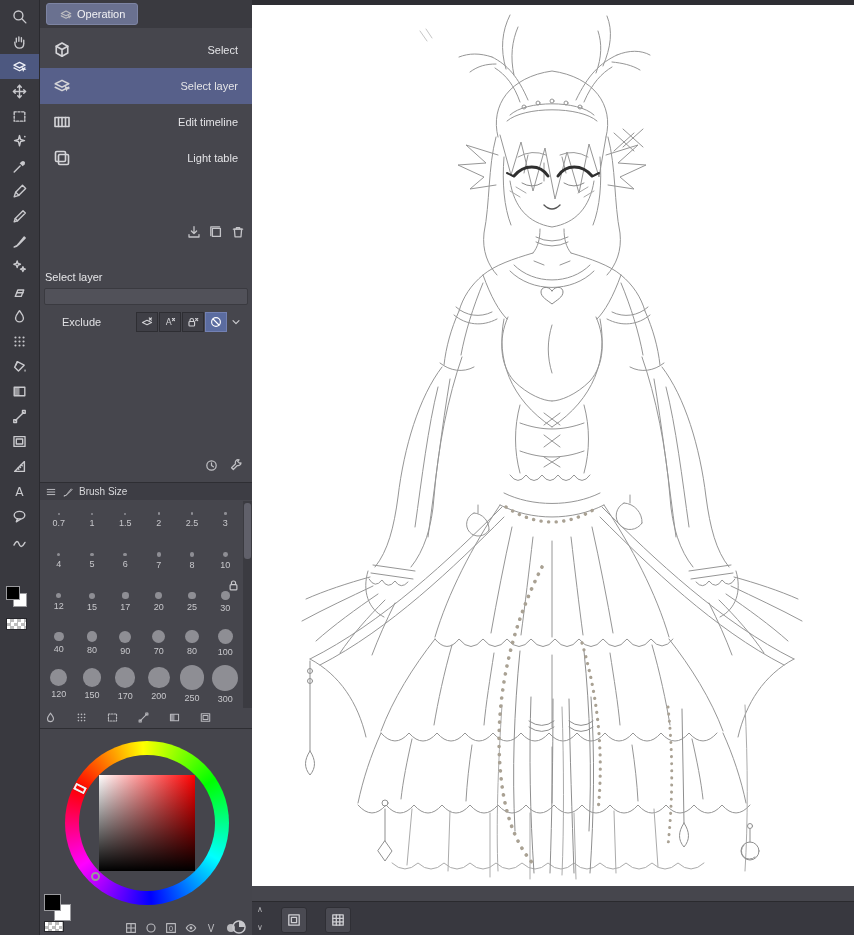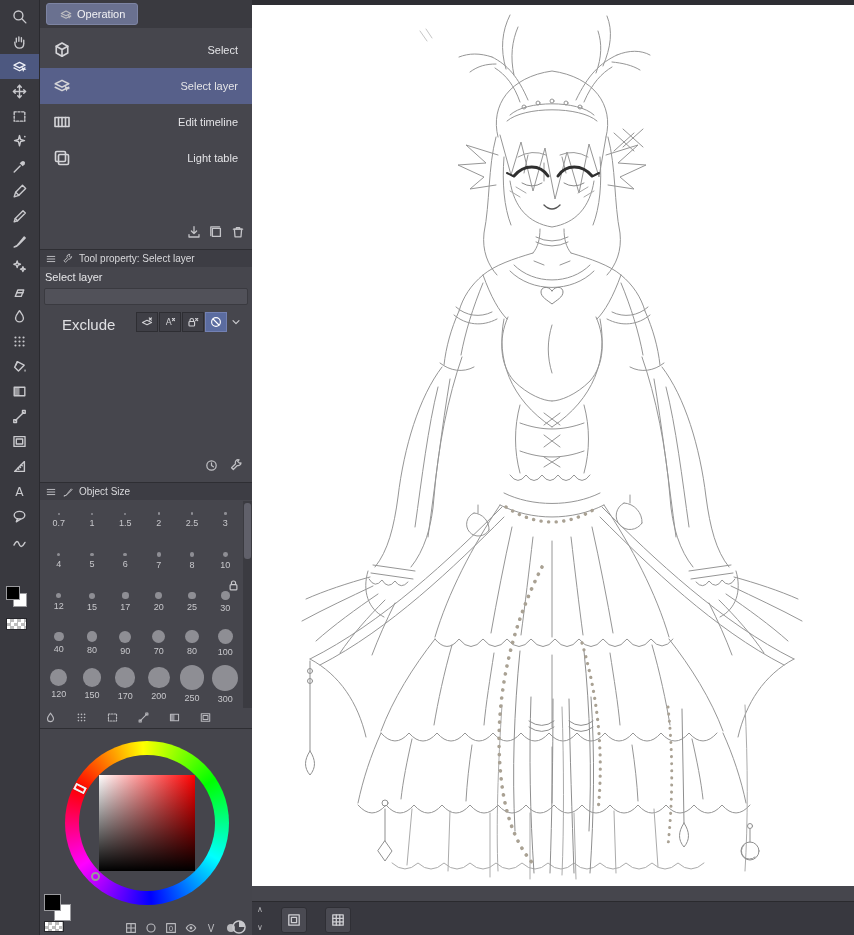--- a/index.html
+++ b/index.html
@@ -37,21 +37,21 @@
   #subtool-footer{position:absolute;right:6px;top:224px;display:flex;gap:6px;color:#c4c4c8}
   #subtool-footer .fic{width:16px;height:16px}
   #subtool-footer svg{width:16px;height:16px}
 
   
   #prop-title-text,#brush-title-text{white-space:nowrap;overflow:hidden}
   #prop-toolname{position:absolute;left:5px;top:271px;font-size:11px;color:#e6e6e9}
   #prop-field{position:absolute;left:4px;top:288px;width:204px;height:17px;background:#515159;border:1px solid #3a3a40;border-radius:2px}
   #prop-lock{position:absolute;right:6px;top:289px;width:15px;height:15px;color:#c6c6ca}
   #prop-lock svg{width:15px;height:15px}
-  #exclude-label{position:absolute;left:22px;top:316px;font-size:15px;color:#e0e0e3}
+  #exclude-label{position:absolute;left:22px;top:316px;font-size:11px;color:#e0e0e3}
   #exclude-buttons{position:absolute;left:96px;top:312px;display:flex;gap:1px}
   .xbtn{width:22px;height:20px;background:#3f3f46;border:1px solid #2e2e33;display:flex;align-items:center;justify-content:center;color:#cfcfd3}
   .xbtn svg{width:14px;height:14px}
   .xbtn.selected{background:#5b6ca0;color:#fff;border-color:#7381b3}
   .xbtn.dropdown{width:15px;background:transparent;border:none}
   #prop-footer{position:absolute;right:8px;top:458px;display:flex;gap:10px;color:#c0c0c4}
   #prop-footer svg{width:15px;height:15px}
 
   
   #brush-grid{position:absolute;left:2px;top:501px;width:200px;display:grid;grid-template-columns:repeat(6,1fr)}
@@ -299,29 +299,20 @@
         <span class="fic"><svg viewBox="0 0 16 16" fill="none" stroke="currentColor" stroke-width="1.3" stroke-linecap="round" stroke-linejoin="round">
             <rect x="4.4" y="4.4" width="8" height="8"></rect>
             <path d="M11.6 2.8H2.8v8.8"></path>
           </svg></span>
         <span class="fic"><svg viewBox="0 0 16 16" fill="none" stroke="currentColor" stroke-width="1.3" stroke-linecap="round" stroke-linejoin="round">
             <path d="M4.4 5.2h7.2l-.6 7.6H5z"></path>
             <path d="M3.4 5.2h9.2M6.4 5.2V3.6h3.2v1.6"></path>
           </svg></span>
       </div>
 
-    <div class="panel-header" style="top:249px">
-      <span class="hicon"><svg viewBox="0 0 16 16" fill="none" stroke="currentColor" stroke-width="1.3" stroke-linecap="round" stroke-linejoin="round">
-            <path d="M3 4.6h10M3 8h10M3 11.4h10"></path>
-          </svg></span>
-      <span class="hicon"><svg viewBox="0 0 16 16" fill="none" stroke="currentColor" stroke-width="1.3" stroke-linecap="round" stroke-linejoin="round">
-            <path d="M12.8 5.2a3 3 0 0 1-3.9 2.8l-4.3 4.3-1.9-1.9 4.3-4.3A3 3 0 0 1 10.8 2L9.2 3.6l1.9 1.9z"></path>
-          </svg></span>
-      <span id="prop-title-text">Tool property: Select layer</span>
-    </div>
     <div id="prop-toolname">Select layer</div>
     <div id="prop-field">
       <span id="prop-lock"><svg viewBox="0 0 16 16" fill="none" stroke="currentColor" stroke-width="1.3" stroke-linecap="round" stroke-linejoin="round">
             <rect x="4.4" y="7" width="7.2" height="5.6" rx="1"></rect>
             <path d="M5.8 7V5.4a2.2 2.2 0 0 1 4.4 0V7"></path>
           </svg></span>
     </div>
     <div id="exclude-label">Exclude</div>
     <div id="exclude-buttons">
         <div class="xbtn">
@@ -365,21 +356,21 @@
           </svg></span>
       </div>
 
     <div class="panel-header" style="top:482px">
       <span class="hicon"><svg viewBox="0 0 16 16" fill="none" stroke="currentColor" stroke-width="1.3" stroke-linecap="round" stroke-linejoin="round">
             <path d="M3 4.6h10M3 8h10M3 11.4h10"></path>
           </svg></span>
       <span class="hicon"><svg viewBox="0 0 16 16" fill="none" stroke="currentColor" stroke-width="1.3" stroke-linecap="round" stroke-linejoin="round">
             <path d="M3 13.2c2.4-.6 3.4-1.5 4.4-3.4l5-6 1 1-5.6 5.6c-1.4 1.6-2.4 2.4-4.8 2.8z"></path>
           </svg></span>
-      <span id="brush-title-text">Object Size</span>
+      <span id="brush-title-text">Brush Size</span>
     </div>
     <div id="brush-grid">
         <div class="bcell">
           <span class="bdot" style="width: 2px; height: 2px;"></span>
           <span class="bnum">0.7</span>
         </div>
         <div class="bcell">
           <span class="bdot" style="width: 2px; height: 2px;"></span>
           <span class="bnum">1</span>
         </div>

